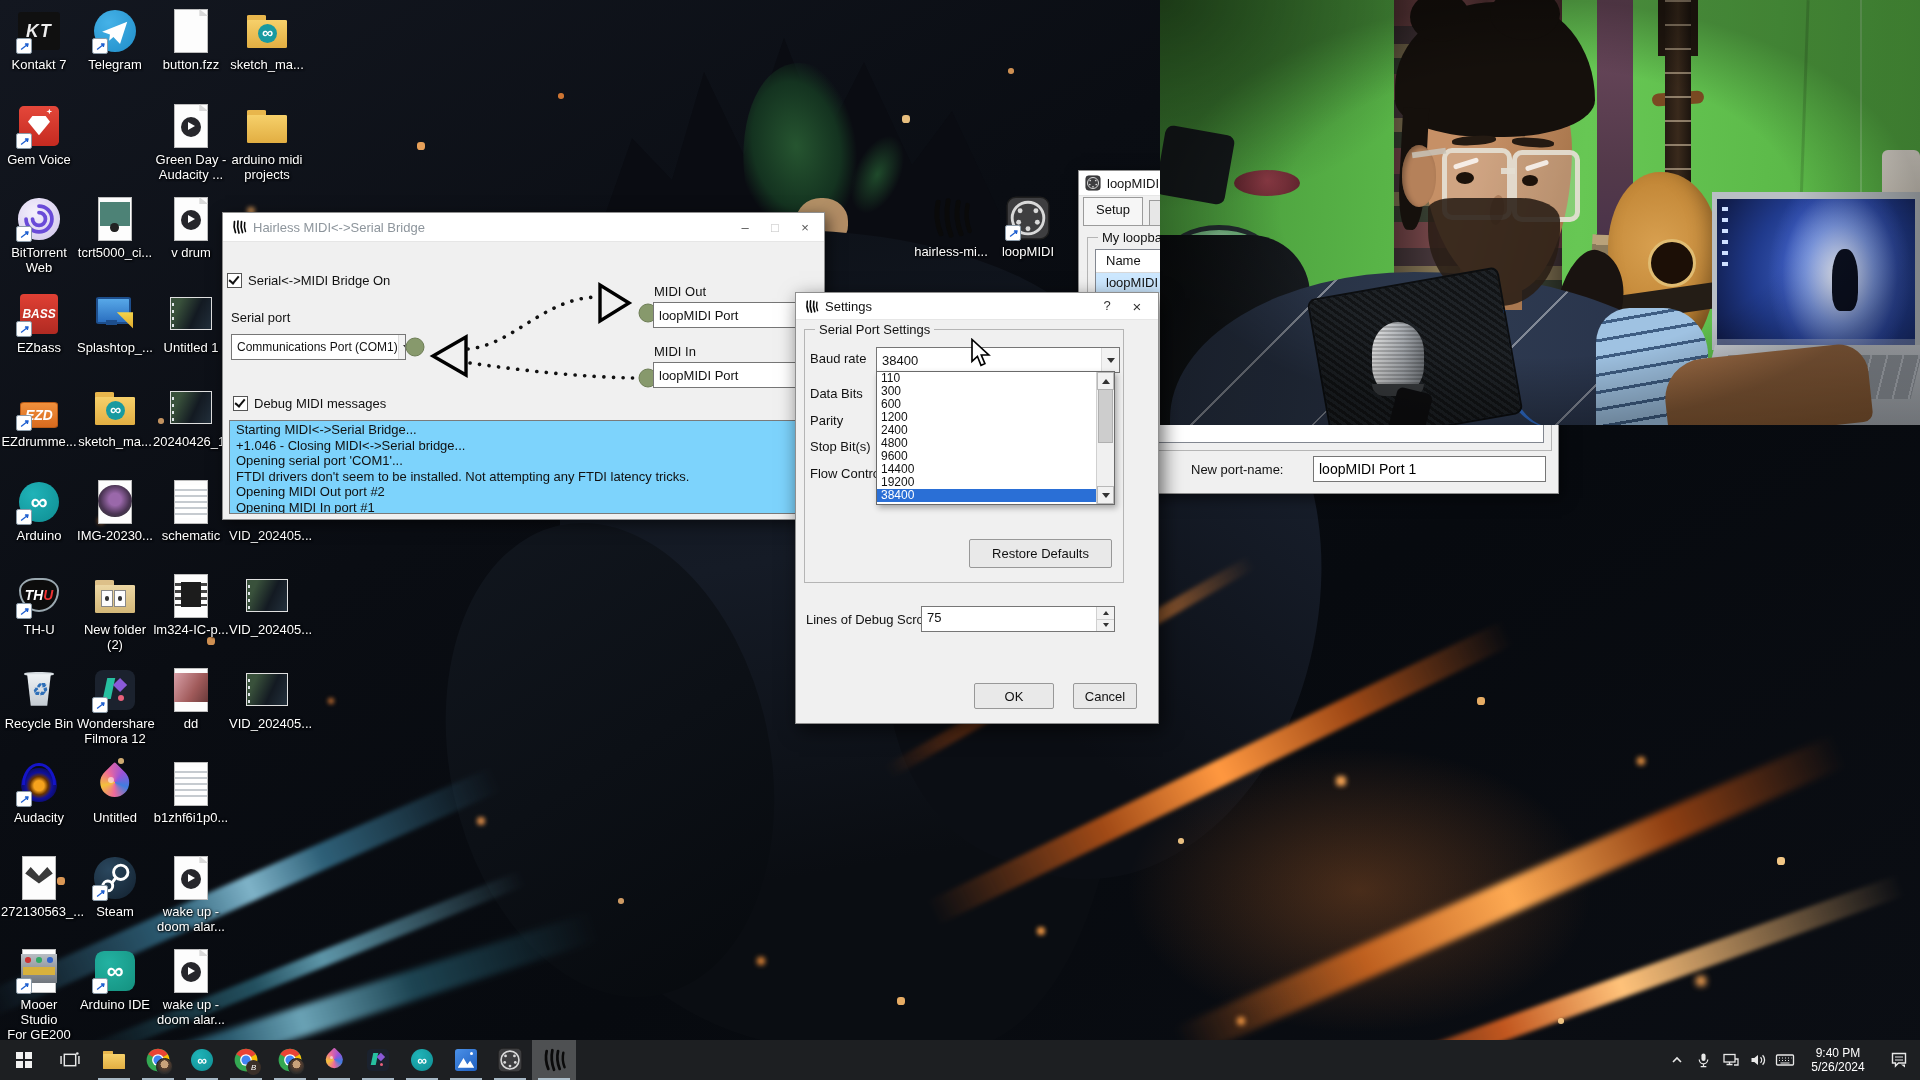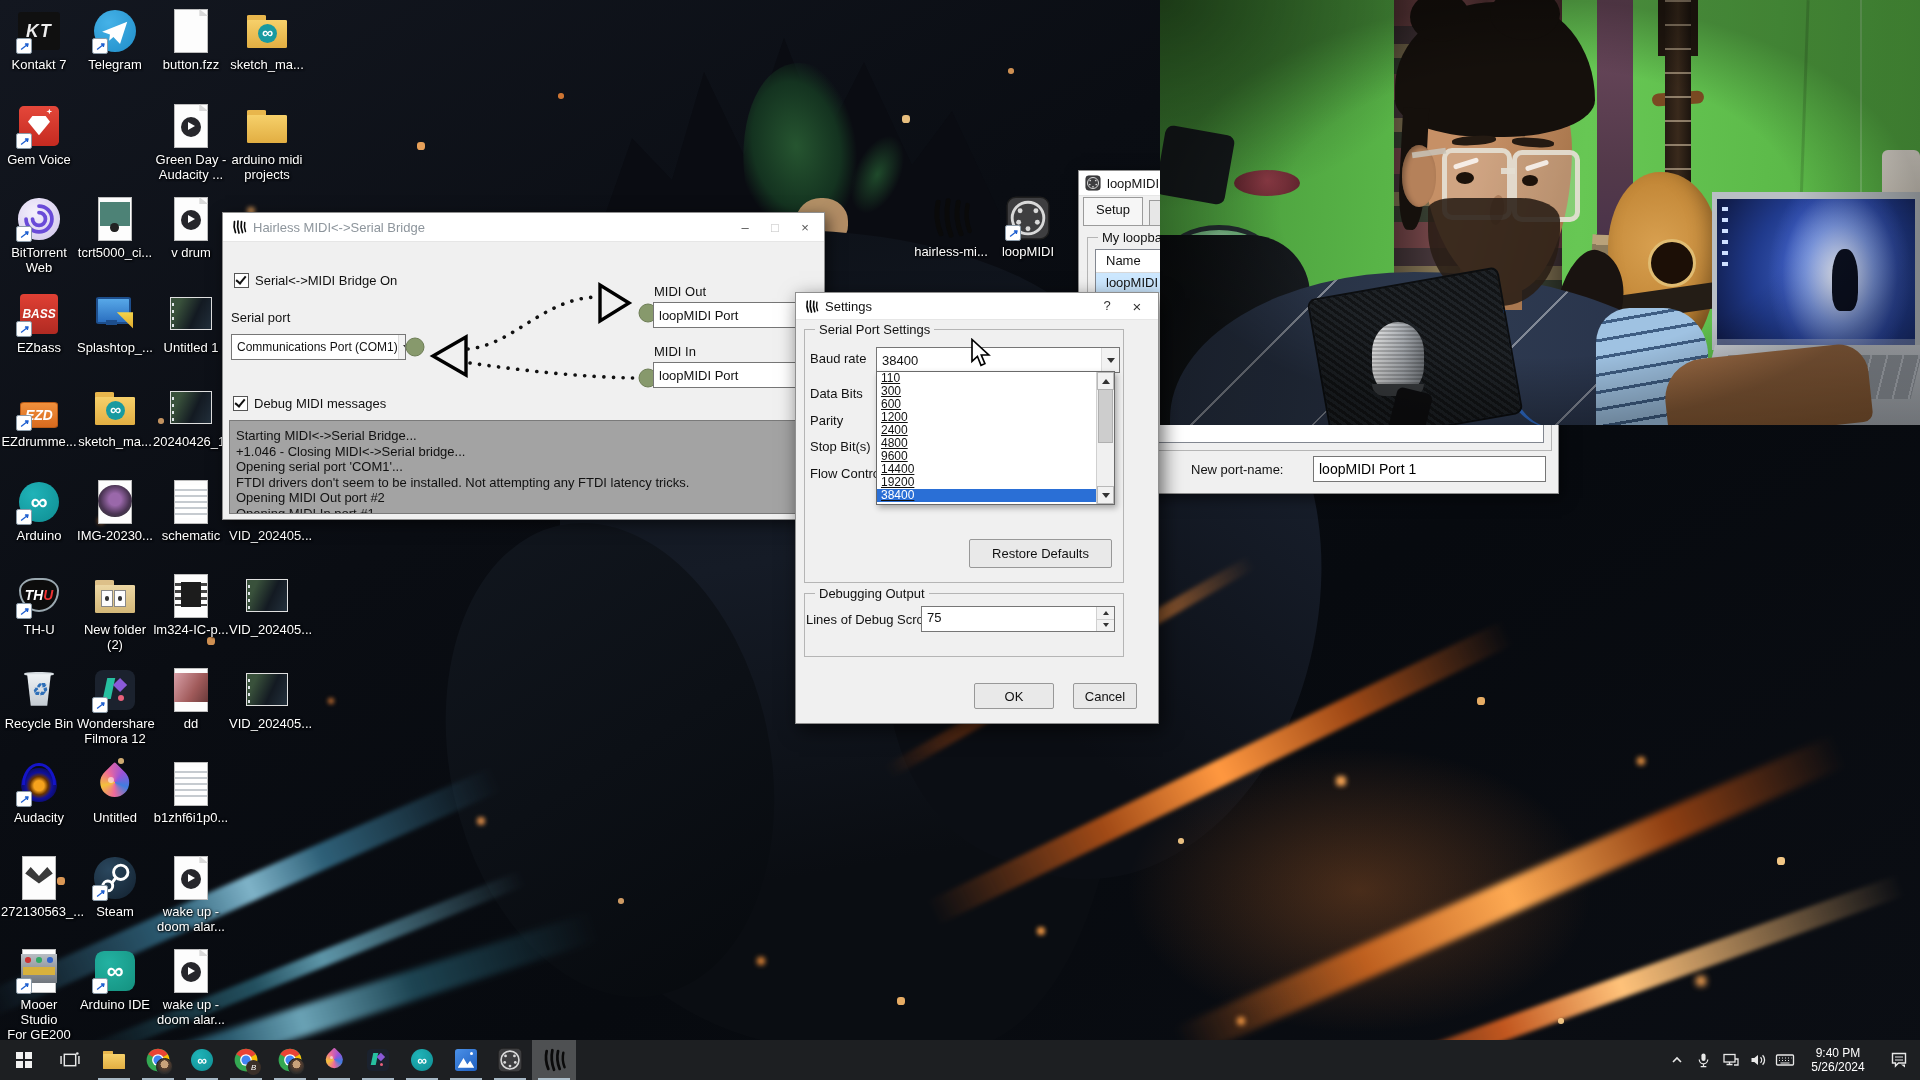--- a/index.html
+++ b/index.html
@@ -480,21 +480,21 @@
             <path d="M27.5 7 q-2 9 1.5 18" stroke="#0a0a0a" stroke-width="3" fill="none" stroke-linecap="round"></path>
           </svg>
         </span>
       <span class="ttl" style="color:#8d959c;">Hairless MIDI&lt;-&gt;Serial Bridge</span>
       <span style="margin-left:auto;display:flex;">
         <span class="wbtn">–</span>
         <span class="wbtn" style="color:#c2c2c2;">□</span>
         <span class="wbtn" style="margin-right:4px;">×</span>
       </span>
     </div>
-    <div class="cb" style="left:11px;top:60px;">
+    <div class="cb" style="left:4px;top:60px;">
       <span class="cbx">
           <span class="tick"></span>
         </span>
       <span>Serial&lt;-&gt;MIDI Bridge On</span>
     </div>
     <div class="flabel" style="left:8px;top:97px;">Serial port</div>
     <div class="combo" style="left:8px;top:121px;width:168px;height:24px;">
       <span style="font-size:12px;">Communications Port (COM1)</span>
       <span class="carr">
           <span class="tri-d"></span>
@@ -516,21 +516,21 @@
     <div class="flabel" style="left:431px;top:131px;">MIDI In</div>
     <div class="combo" style="left:430px;top:149px;width:165px;height:24px;">
       <span>loopMIDI Port</span>
     </div>
     <div class="cb" style="left:10px;top:183px;">
       <span class="cbx">
           <span class="tick"></span>
         </span>
       <span>Debug MIDI messages</span>
     </div>
-    <div class="abs loglines" id="hl-log" style="left:6px;top:207px;width:589px;height:94px;background:#a3a3a3;border:1px solid #7a7a7a;padding:8px 6px;box-sizing:border-box;overflow:hidden;">
+    <div class="abs loglines" id="hl-log" style="left:6px;top:207px;width:589px;height:94px;background:#7dd3fc;border:1px solid #7a7a7a;padding:2px 6px;box-sizing:border-box;overflow:hidden;">
         <p>Starting MIDI&lt;-&gt;Serial Bridge...</p>
         <p>+1.046 - Closing MIDI&lt;-&gt;Serial bridge...</p>
         <p>Opening serial port 'COM1'...</p>
         <p>FTDI drivers don't seem to be installed. Not attempting any FTDI latency tricks.</p>
         <p>Opening MIDI Out port #2</p>
         <p>Opening MIDI In port #1</p>
       </div>
   </div>
 
   <div class="win" id="loopmidi-window" style="left:1078px;top:170px;width:479px;height:322px;z-index:15;">
@@ -589,21 +589,21 @@
         <div class="flabel" style="left: 14px; top: 146px;">Stop Bit(s)</div>
         <div class="flabel" style="left: 14px; top: 173px;">Flow Control</div>
       </div>
     <div class="combo" style="left:80px;top:54px;width:237px;height:24px;z-index:5;">
       <span>38400</span>
       <span class="carr">
           <span class="tri-d"></span>
         </span>
     </div>
     <div class="dd" id="baud-dropdown" style="left:80px;top:78px;width:237px;height:132px;">
-      <div id="baud-options" style="margin-right:17px;text-decoration:underline;">
+      <div id="baud-options" style="margin-right:17px;">
           <div class="opt">110</div>
           <div class="opt">300</div>
           <div class="opt">600</div>
           <div class="opt">1200</div>
           <div class="opt">2400</div>
           <div class="opt">4800</div>
           <div class="opt">9600</div>
           <div class="opt">14400</div>
           <div class="opt">19200</div>
           <div class="opt sel">38400</div>
@@ -612,23 +612,20 @@
         <span class="sbtn" style="top:0;">
             <span class="tri-u"></span>
           </span>
         <span class="sth"></span>
         <span class="sbtn" style="bottom:0;">
             <span class="tri-d"></span>
           </span>
       </div>
     </div>
     <div class="btn" style="left:173px;top:246px;width:141px;height:27px;">Restore Defaults</div>
-    <div class="grp" style="left:8px;top:300px;width:318px;height:62px;">
-      <span>Debugging Output</span>
-    </div>
     <div class="flabel" style="left:10px;top:319px;">Lines of Debug Scrollback</div>
     <div class="abs" style="left:125px;top:313px;width:192px;height:24px;background:#fff;border:1px solid #767676;display:flex;">
       <span style="font-size:13px;padding:3px 0 0 5px;">75</span>
       <span style="margin-left:auto;width:17px;border-left:1px solid #d0d0d0;display:flex;flex-direction:column;">
         <span style="flex:1;display:flex;align-items:center;justify-content:center;border-bottom:1px solid #d0d0d0;background:#f2f2f2;">
             <span class="tri-u" style="border-width:3px;border-bottom-width:4px;"></span>
           </span>
         <span style="flex:1;display:flex;align-items:center;justify-content:center;background:#f2f2f2;">
             <span class="tri-d" style="border-width:3px;border-top-width:4px;"></span>
           </span>

